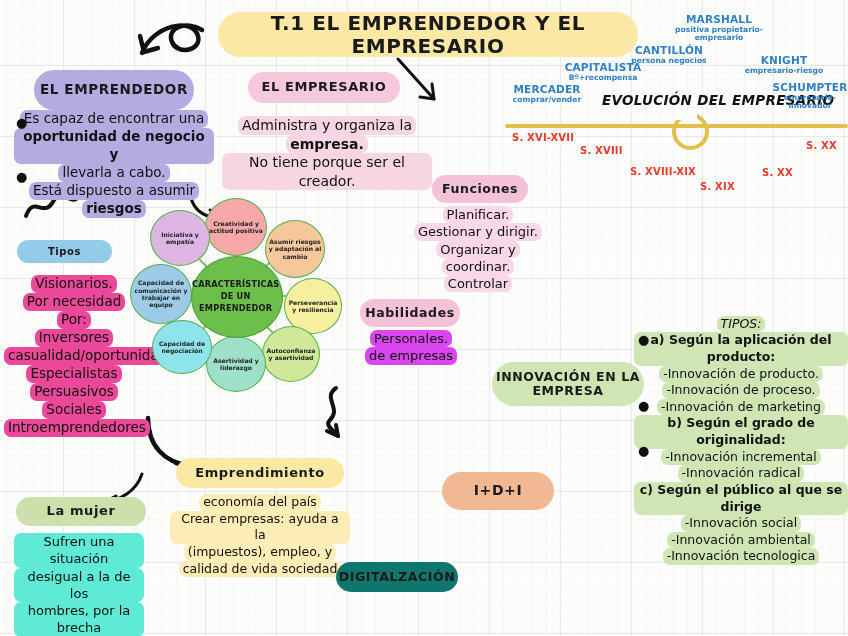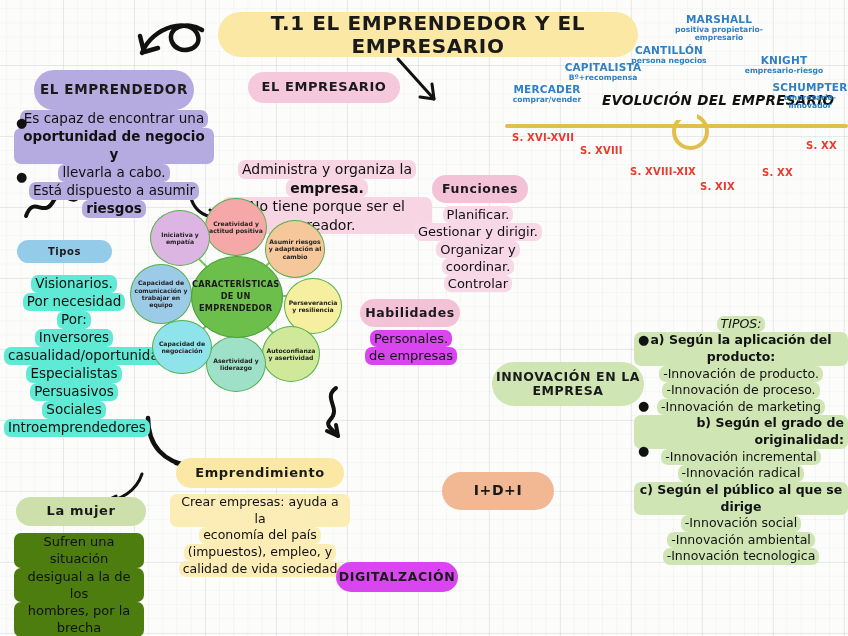--- a/index.html
+++ b/index.html
@@ -56,50 +56,50 @@
     left:218px;top:12px;width:420px;height:45px;
     background:#fae8a4;font-size:20px;
   }
   
   #emprendedor-pill{left:34px;top:70px;width:160px;height:40px;background:#b6abe0;font-size:13.5px;}
   #emprendedor-body{left:14px;top:110px;width:200px;font-size:13.5px;}
   #emprendedor-body .ln{background:#b6abe0;}
 
   
   #empresario-pill{left:248px;top:72px;width:152px;height:31px;background:#f5c8dc;font-size:13px;}
-  #empresario-body{left:222px;top:116px;width:210px;font-size:14px;margin-top:44px;}
+  #empresario-body{left:222px;top:116px;width:210px;font-size:14px;}
   #empresario-body .ln{background:#f7d5e3;}
 
   
   #tipos-pill{left:17px;top:240px;width:95px;height:23px;background:#93cbe8;font-size:10px;}
   #tipos-body{left:4px;top:275px;width:140px;font-size:13.5px;}
-  #tipos-body .ln{background:#5eead4;}
+  #tipos-body .ln{background:#ec4899;}
 
   
   #funciones-pill{left:432px;top:175px;width:96px;height:28px;background:#f3c2d7;font-size:12.5px;}
   #funciones-body{left:408px;top:206px;width:140px;font-size:13px;}
   #funciones-body .ln{background:#f8d8e6;}
 
   
   #habilidades-pill{left:360px;top:299px;width:100px;height:28px;background:#f3c2d7;font-size:12.5px;}
   #habilidades-body{left:348px;top:330px;width:126px;font-size:13px;}
   #habilidades-body .ln{background:#d946ef;}
 
   
   #emprendimiento-pill{left:176px;top:458px;width:168px;height:30px;background:#fae8a4;font-size:13px;}
   #emprendimiento-body{left:170px;top:494px;width:180px;font-size:12.5px;}
   #emprendimiento-body .ln{background:#fbedb5;}
 
   
   #mujer-pill{left:16px;top:497px;width:130px;height:29px;background:#cde0ab;font-size:13px;}
   #mujer-body{left:14px;top:533px;width:130px;font-size:13px;}
-  #mujer-body .ln{background:#4d7c0f;}
-
-  
-  #digi-pill{left:336px;top:562px;width:122px;height:30px;background:#d946ef;font-size:12.5px;}
+  #mujer-body .ln{background:#5eead4;}
+
+  
+  #digi-pill{left:336px;top:562px;width:122px;height:30px;background:#0f766e;font-size:12.5px;}
 
   
   #innov-pill{left:492px;top:362px;width:152px;height:44px;background:#cfe6b4;font-size:12.5px;}
 
   
   #tiposbox{left:634px;top:208px;width:214px;font-size:12.5px;}
   #tiposbox .ln{background:#cfe6b4;}
 
   
   #idi-pill{left:442px;top:472px;width:112px;height:38px;background:#f2b793;font-size:14px;}
@@ -280,37 +280,37 @@
 
 <div class="abs blk bul" id="tiposbox">
   <span class="dot" style="left:4px;top:17px;">●</span>
   <span class="dot" style="left:4px;top:83px;">●</span>
   <span class="dot" style="left:4px;top:128px;">●</span>
   <div class="row"><span class="ln" style="font-style:italic;">TIPOS:</span></div>
   <div class="row"><span class="ln" style="font-weight:bold;">a) Según la aplicación del producto:</span></div>
   <div class="row"><span class="ln">-Innovación de producto.</span></div>
   <div class="row"><span class="ln">-Innovación de proceso.</span></div>
   <div class="row"><span class="ln">-Innovación de marketing</span></div>
-  <div class="row"><span class="ln" style="font-weight:bold;text-align:right;">b) Según el grado de originalidad:</span></div>
+  <div class="row"><span class="ln" style="font-weight:bold;">b) Según el grado de originalidad:</span></div>
   <div class="row"><span class="ln">-Innovación incremental</span></div>
   <div class="row"><span class="ln">-Innovación radical</span></div>
   <div class="row"><span class="ln" style="font-weight:bold;">c) Según el público al que se dirige</span></div>
   <div class="row"><span class="ln">-Innovación social</span></div>
   <div class="row"><span class="ln">-Innovación ambiental</span></div>
   <div class="row"><span class="ln">-Innovación tecnologica</span></div>
 </div>
 
 <div class="abs pill hand" id="innov-pill">INNOVACIÓN EN LA EMPRESA</div>
 
 <div class="abs pill hand" id="idi-pill">I+D+I</div>
 
 <div class="abs pill hand" id="emprendimiento-pill">Emprendimiento</div>
 <div class="abs blk" id="emprendimiento-body">
+  <div class="row"><span class="ln">economía del país</span></div>
   <div class="row"><span class="ln">Crear empresas: ayuda a la</span></div>
-  <div class="row"><span class="ln">economía del país</span></div>
   <div class="row"><span class="ln">(impuestos), empleo, y</span></div>
   <div class="row"><span class="ln">calidad de vida sociedad</span></div>
 </div>
 
 <div class="abs pill hand" id="mujer-pill">La mujer</div>
 <div class="abs blk" id="mujer-body">
   <div class="row"><span class="ln">Sufren una situación</span></div>
   <div class="row"><span class="ln">desigual a la de los</span></div>
   <div class="row"><span class="ln">hombres, por la brecha</span></div>
 

